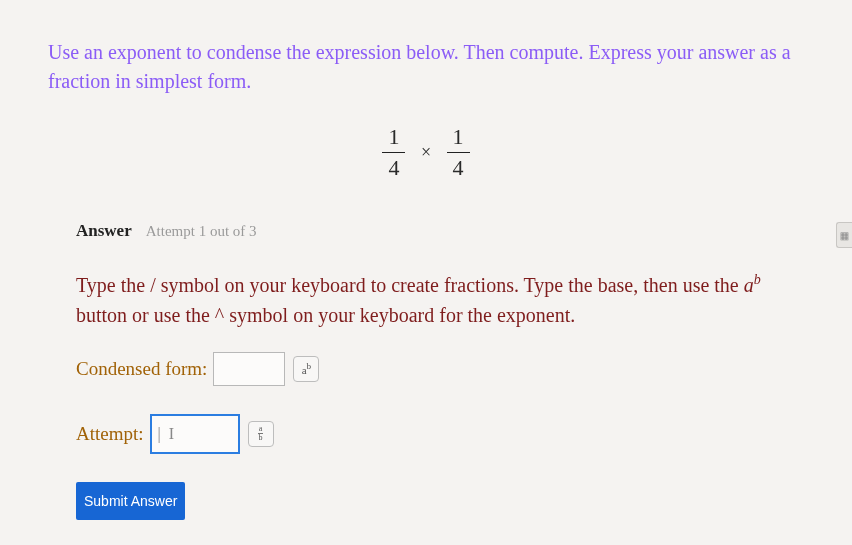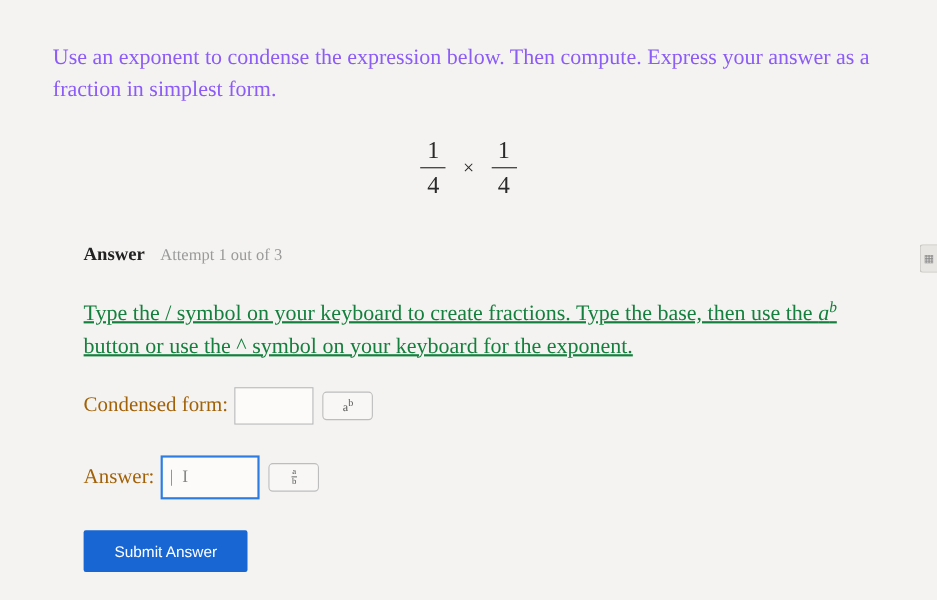--- a/index.html
+++ b/index.html
@@ -60,24 +60,23 @@
       color: #222;
     }
     .attempt-text {
       font-size: 15px;
       color: #9a9a9a;
       margin-left: 10px;
     }
     .instructions {
       font-size: 20px;
       line-height: 1.5;
-      color: #15803d;
+      color: #7f1d1d;
       margin: 0 0 22px 28px;
       padding-right: 20px;
-      text-decoration: underline;
     }
     .ab-inline {
       font-style: italic;
       font-family: Georgia, serif;
     }
     .ab-inline sup {
       font-size: 0.7em;
     }
     .input-row {
       display: flex;
@@ -102,21 +101,21 @@
     }
     .math-input.focused {
       border: 2px solid #2b7de1;
       width: 90px;
       height: 40px;
     }
     .tool-button {
       border: 1px solid #bdbdbd;
       background: #f8f7f6;
       border-radius: 4px;
-      width: 46px;
+      width: 26px;
       height: 26px;
       display: inline-flex;
       align-items: center;
       justify-content: center;
       font-size: 11px;
       color: #555;
       cursor: pointer;
       font-family: Georgia, serif;
     }
     .tool-button .mini-frac {
@@ -127,21 +126,21 @@
       line-height: 1;
     }
     .tool-button .mini-frac .top {
       border-bottom: 1px solid #777;
       padding: 0 1px;
     }
     .submit-btn {
       background: #1766d4;
       color: #fff;
       border: none;
-      padding: 11px 28px;
+      padding: 11px 8px;
       font-size: 14px;
       font-family: Arial, sans-serif;
       cursor: pointer;
       margin-left: 28px;
       border-radius: 2px;
     }
     .side-tool {
       position: absolute;
       right: 0;
       top: 222px;
@@ -191,21 +190,21 @@
 
   <div class="input-row">
     <span class="input-label">Condensed form:</span>
     <input type="text" class="math-input" value="" style="">
     <button class="tool-button">
       <span><span>a</span><sup>b</sup></span>
     </button>
   </div>
 
   <div class="input-row">
-    <span class="input-label">Answer:</span>
+    <span class="input-label">Attempt:</span>
     <div class="math-input focused" style="display:flex;align-items:center;">
       <span class="cursor-mark">|&nbsp;&nbsp;I</span>
     </div>
     <button class="tool-button">
       <span class="mini-frac">
         <span class="top">a</span>
         <span>b</span>
       </span>
     </button>
   </div>

